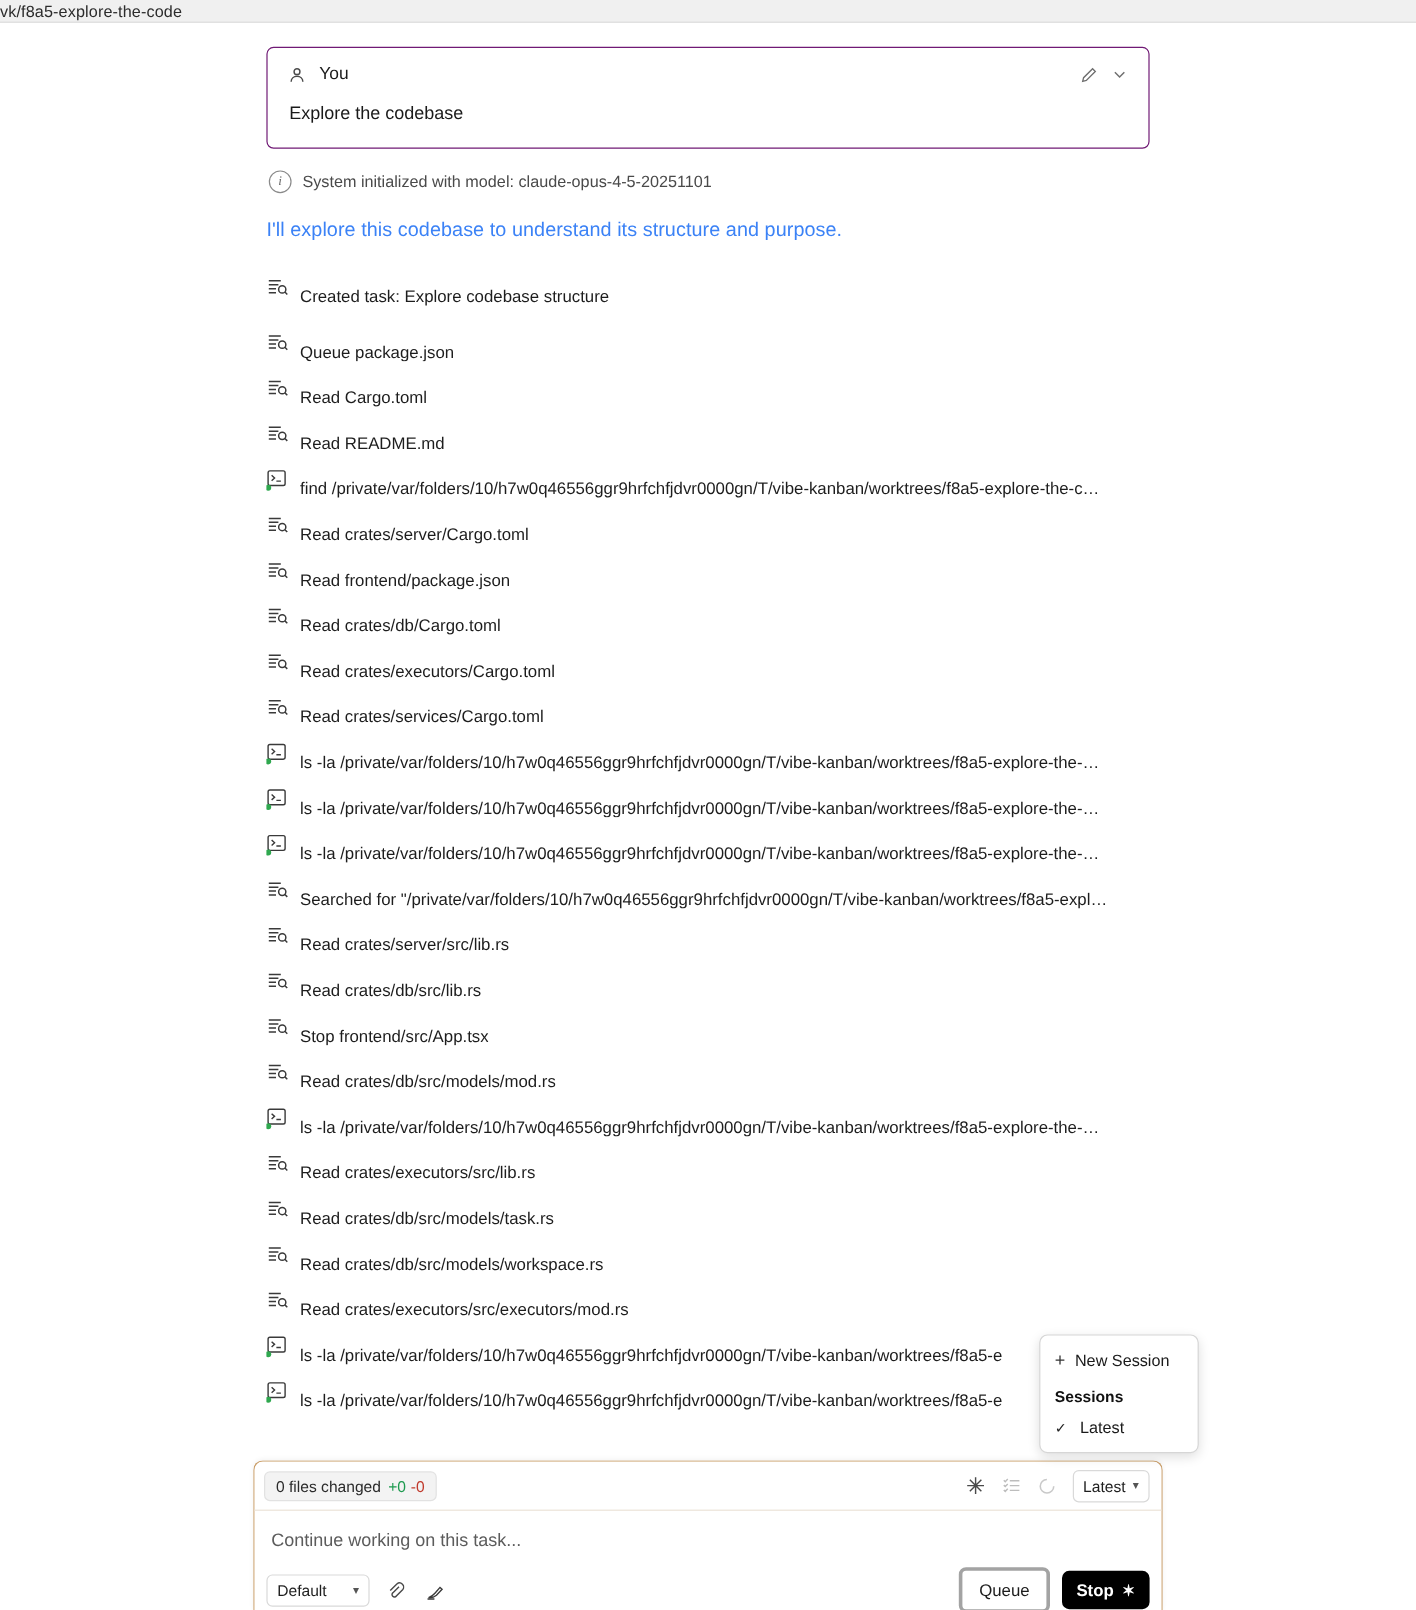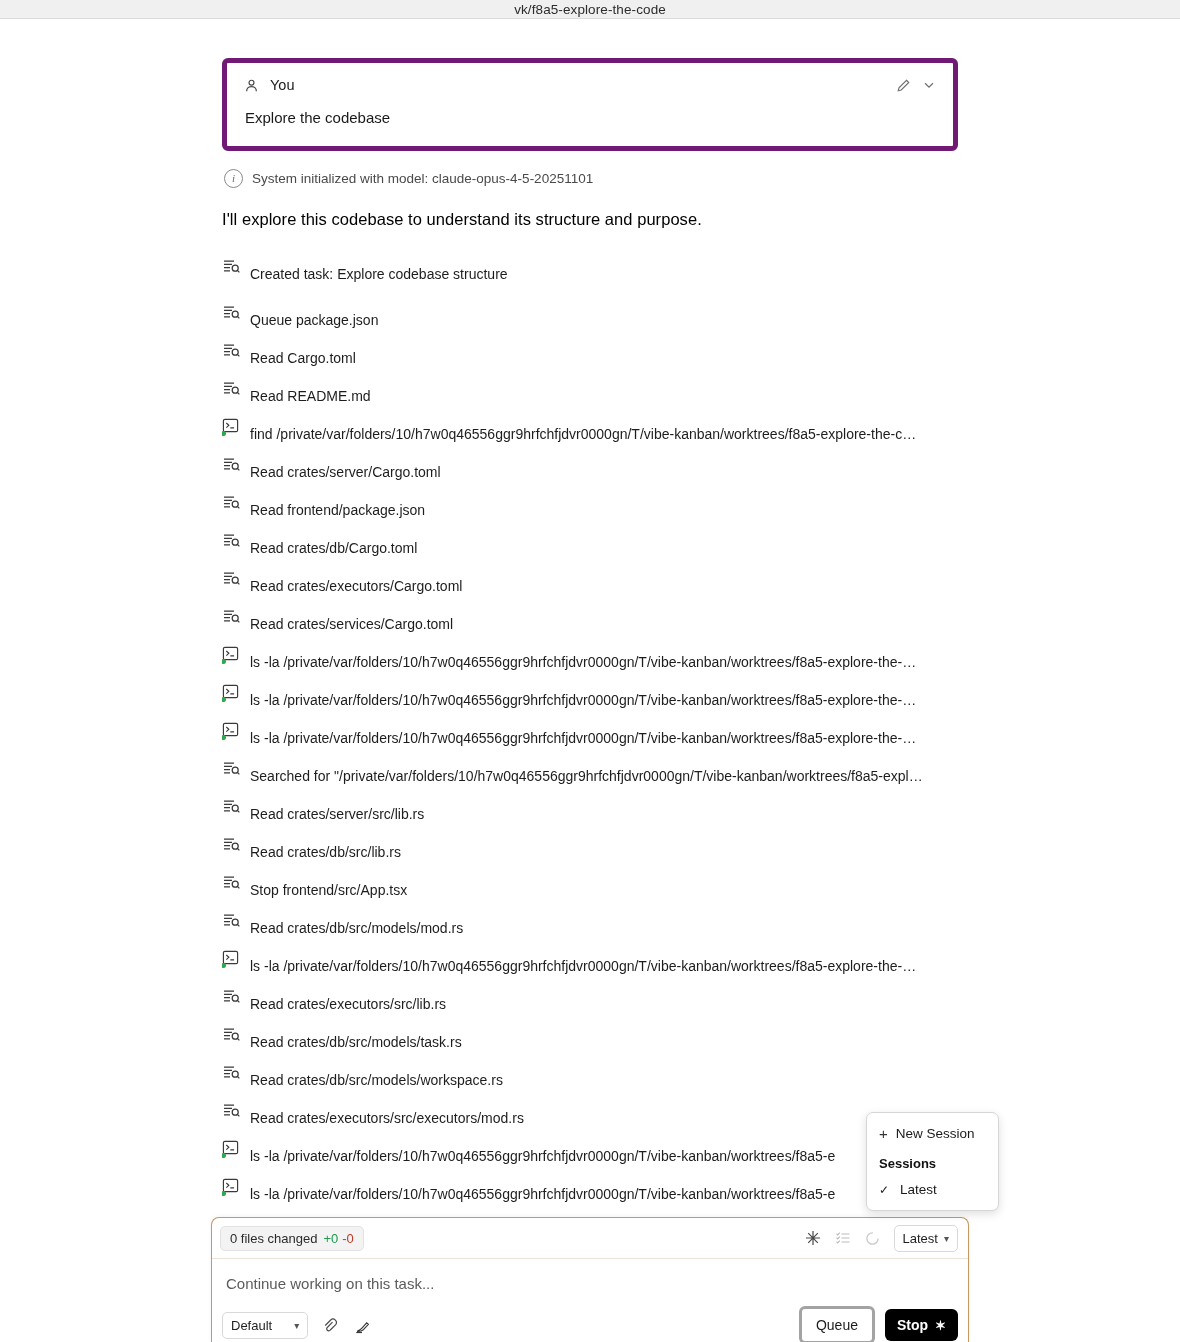--- a/index.html
+++ b/index.html
@@ -15,21 +15,20 @@
     position: relative;
     overflow: hidden;
   }
   
   .titlebar {
     height: 18px;
     background: #f0f0f0;
     border-bottom: 1px solid #dcdcdc;
     display: flex;
     align-items: center;
-    justify-content: center;
     font-size: 13.5px;
     color: #2c2c2c;
     letter-spacing: 0.1px;
   }
   
   .content {
     position: absolute;
     top: 19px;
     left: 0;
     right: 0;
@@ -37,25 +36,24 @@
     overflow: hidden;
   }
   .inner {
     width: 736px;
     margin: 0 auto;
     padding-top: 20px;
     position: relative;
   }
   
   .usercard {
-    border: 5px solid #701a75;
+    border: 1px solid #701a75;
     border-radius: 6px;
     background: #fff;
     padding: 0;
-    margin-top: 19px;
   }
   .usercard-head {
     display: flex;
     align-items: center;
     padding: 12px 14px 6px 14px;
   }
   .usercard-head .who {
     font-size: 14.5px;
     color: #1a1a1a;
     margin-left: 9px;
@@ -96,21 +94,21 @@
     font-size: 11px;
     font-family: "Liberation Serif", serif;
     font-style: italic;
     color: #6a6a6a;
     line-height: 1;
   }
   
   .assistant-par {
     margin-top: 22px;
     font-size: 16.5px;
-    color: #000000;
+    color: #3b82f6;
     letter-spacing: 0.05px;
   }
   
   .toolrow {
     display: flex;
     align-items: center;
     height: 38px;
     font-size: 14px;
     color: #1d1d1d;
     white-space: nowrap;

